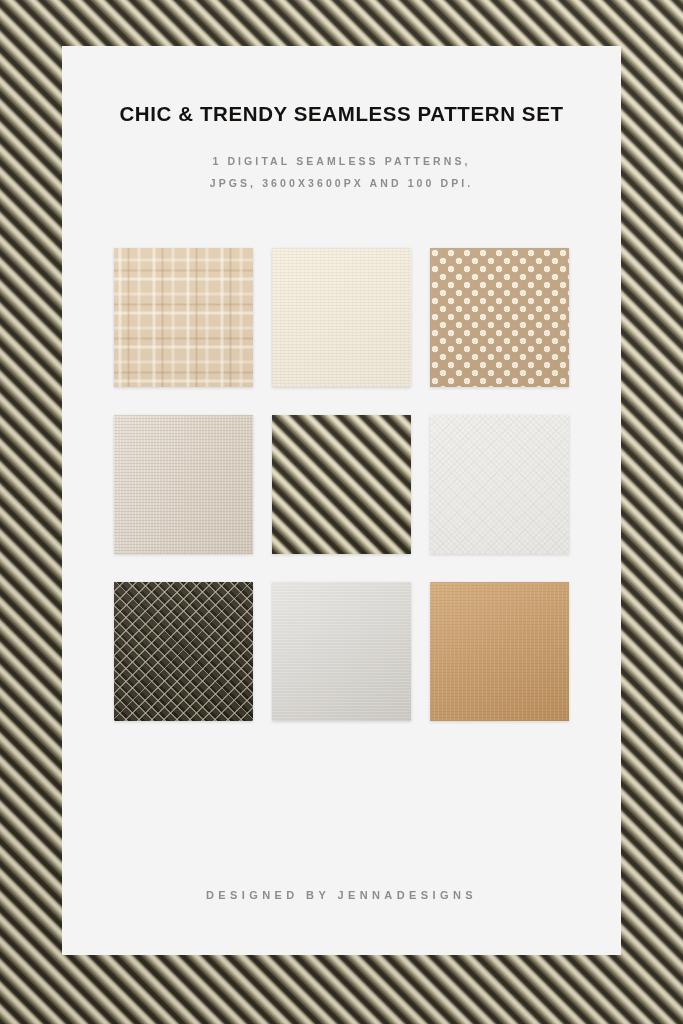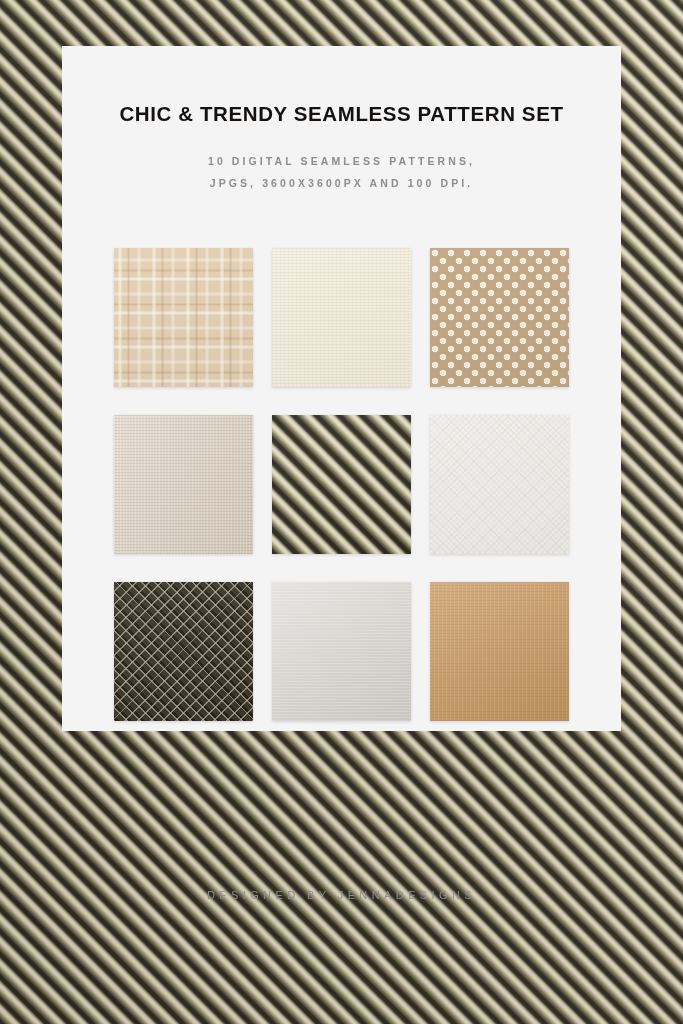--- a/index.html
+++ b/index.html
@@ -39,21 +39,21 @@
     content:"";
     position:absolute; inset:0;
     pointer-events:none;
     background:linear-gradient(45deg, rgba(0,0,0,0.10), rgba(255,255,255,0.06));
   }
 
   
   .card {
     position:absolute;
     left:62px;  top:46px;
-    width:559px; height:685px;
+    width:559px; height:909px;
     background:#f4f4f5;
     z-index:3;
   }
 
   
   .header { padding-top:56px; text-align:center; }
 
   .title {
     font-size:20.5px;
     font-weight:800;
@@ -218,37 +218,37 @@
   }
 
   
   .footer{
     position:absolute;
     left:0; right:0; top:843px;
     text-align:center;
   }
   .footer-text{
     font-size:11px;
-    font-weight:400;
+    font-weight:700;
     letter-spacing:4.4px;
     color:#8d8d90;
     white-space:nowrap;
   }
 </style>
 </head>
 <body>
 
 <div id="poster">
 
   <div class="card">
 
     <div class="header">
       <div class="title">CHIC &amp; TRENDY SEAMLESS PATTERN SET</div>
       <div class="subtitle">
-        <div class="subtitle-line">10 DIGITAL SEAMLESS PATTERNS,</div>
+        <div class="subtitle-line">1 DIGITAL SEAMLESS PATTERNS,</div>
         <div class="subtitle-line">JPGS, 3600X3600PX AND 100 DPI.</div>
       </div>
     </div>
 
     <div class="grid">
       <div class="swatch p-plaid"></div>
       <div class="swatch p-cream"></div>
       <div class="swatch p-dots"></div>
       <div class="swatch p-greige"></div>
       <div class="swatch p-stripe"></div>

